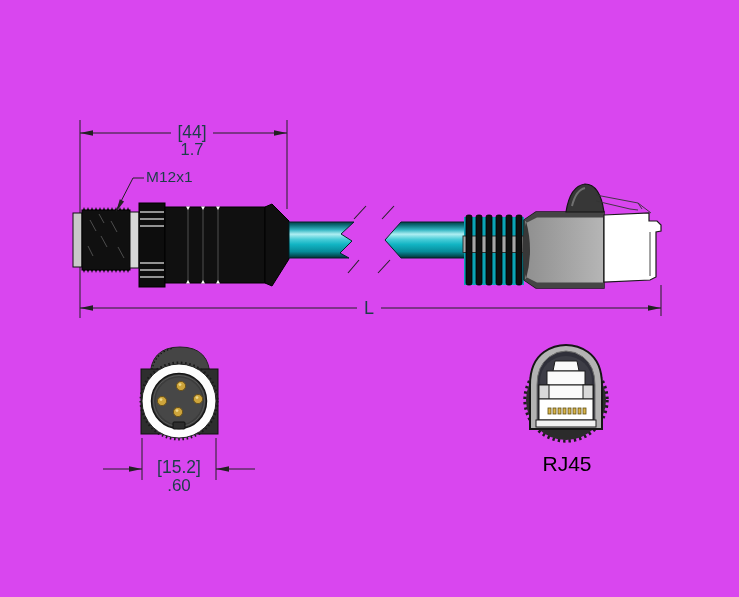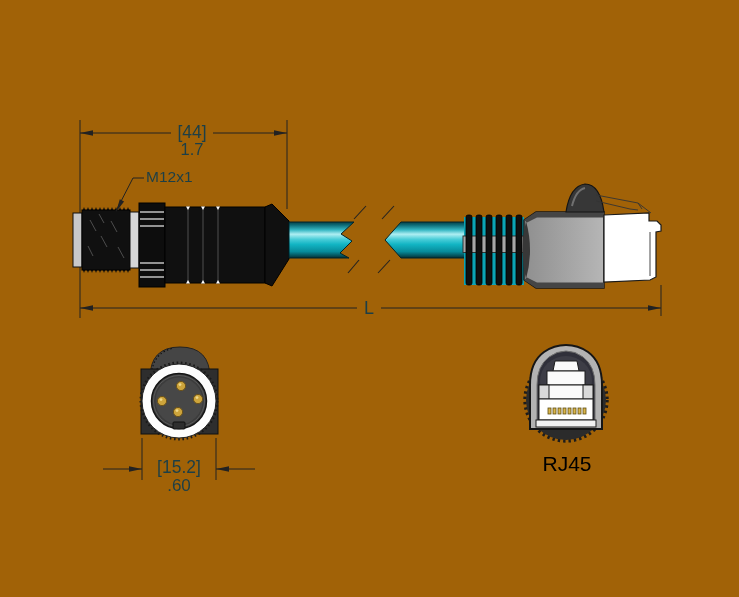--- a/index.html
+++ b/index.html
@@ -1,16 +1,16 @@
 <!DOCTYPE html>
 <html><head>
 <meta charset="utf-8">
 <style>
   html,body{margin:0;padding:0;background:#fff;}
-  #stage{position:relative;width:739px;height:597px;background:#a16207;overflow:hidden;
+  #stage{position:relative;width:739px;height:597px;background:#d946ef;overflow:hidden;
          font-family:"Liberation Sans",sans-serif;}
   svg{display:block}
   .dim-line{stroke:#222;stroke-width:1;fill:none}
   .thin{stroke:#222;stroke-width:1.1;fill:none}
   .arrow{fill:#222;stroke:none}
   .dim-text{font-family:"Liberation Sans",sans-serif;fill:#1c3f47}
   .label-text{font-family:"Liberation Sans",sans-serif;fill:#000}
 </style>
 </head>
 <body>

